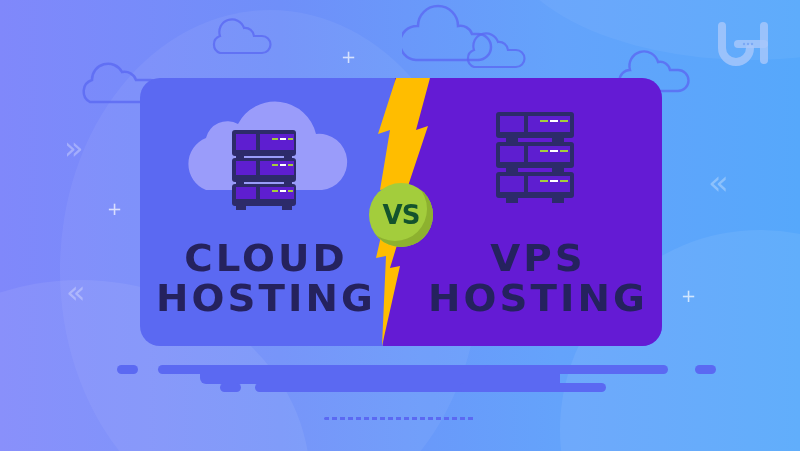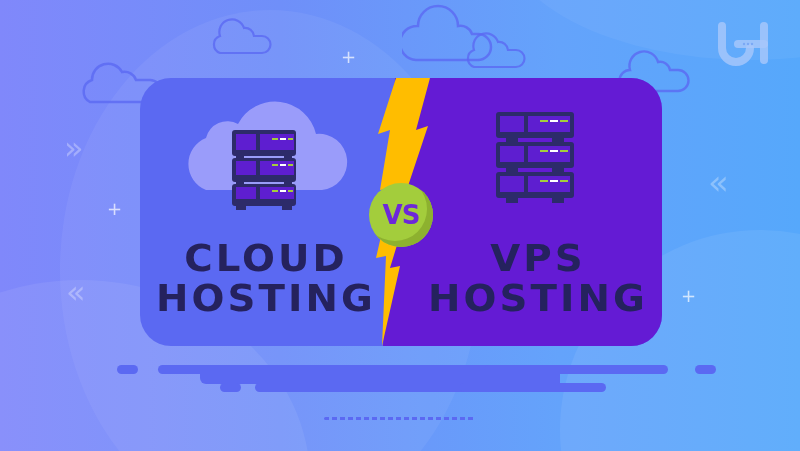--- a/index.html
+++ b/index.html
@@ -1,29 +1,29 @@
 <!DOCTYPE html>
 <html><head>
 <meta charset="utf-8">
 <style>
   html,body{margin:0;padding:0;}
   body{width:800px;height:451px;overflow:hidden;position:relative;
     background:linear-gradient(90deg,#8088fb 0%,#6f8ff9 35%,#64a3fb 70%,#56a8fb 100%);
     font-family:"DejaVu Sans",sans-serif;}
   .abs{position:absolute;}
   .blob{position:absolute;border-radius:50%;}
-  .card{position:absolute;left:140px;top:78px;width:522px;height:268px;border-radius:31px;overflow:hidden;}
+  .card{position:absolute;left:140px;top:78px;width:522px;height:268px;border-radius:20px;overflow:hidden;}
   .card-left{position:absolute;left:0;top:0;width:100%;height:100%;background:#5b69f2;}
   .card-right{position:absolute;left:0;top:0;width:100%;height:100%;background:#641bd4;
     clip-path:polygon(255px 0,100% 0,100% 100%,243px 100%);}
   .title{position:absolute;font-family:"DejaVu Sans",sans-serif;font-weight:bold;color:#25225e;
     letter-spacing:3px;text-align:center;line-height:40px;font-size:38px;transform:scaleX(1.02);}
   .vs{position:absolute;left:369px;top:183px;width:64px;height:64px;border-radius:50%;
     background:#a3cd3c;box-shadow:inset -6px -6px 0 #8db12f;display:flex;align-items:center;justify-content:center;
-    color:#6d28d9;font-weight:bold;font-size:26px;font-family:"DejaVu Sans",sans-serif;letter-spacing:-1px;}
+    color:#14532d;font-weight:bold;font-size:26px;font-family:"DejaVu Sans",sans-serif;letter-spacing:-1px;}
   .bar{position:absolute;height:9px;border-radius:5px;background:#5b69f2;}
 </style>
 </head>
 <body>
 
 <div class="blob" style="left:-200px;top:-300px;width:700px;height:600px;background:rgba(255,255,255,0.0);"></div>
 <div class="blob" style="left:60px;top:10px;width:420px;height:520px;background:rgba(255,255,255,0.06);"></div>
 <div class="blob" style="left:500px;top:-200px;width:500px;height:260px;background:rgba(255,255,255,0.05);"></div>
 <div class="blob" style="left:-150px;top:280px;width:460px;height:400px;background:rgba(255,255,255,0.07);"></div>
 <div class="blob" style="left:560px;top:230px;width:400px;height:400px;background:rgba(255,255,255,0.07);"></div>

